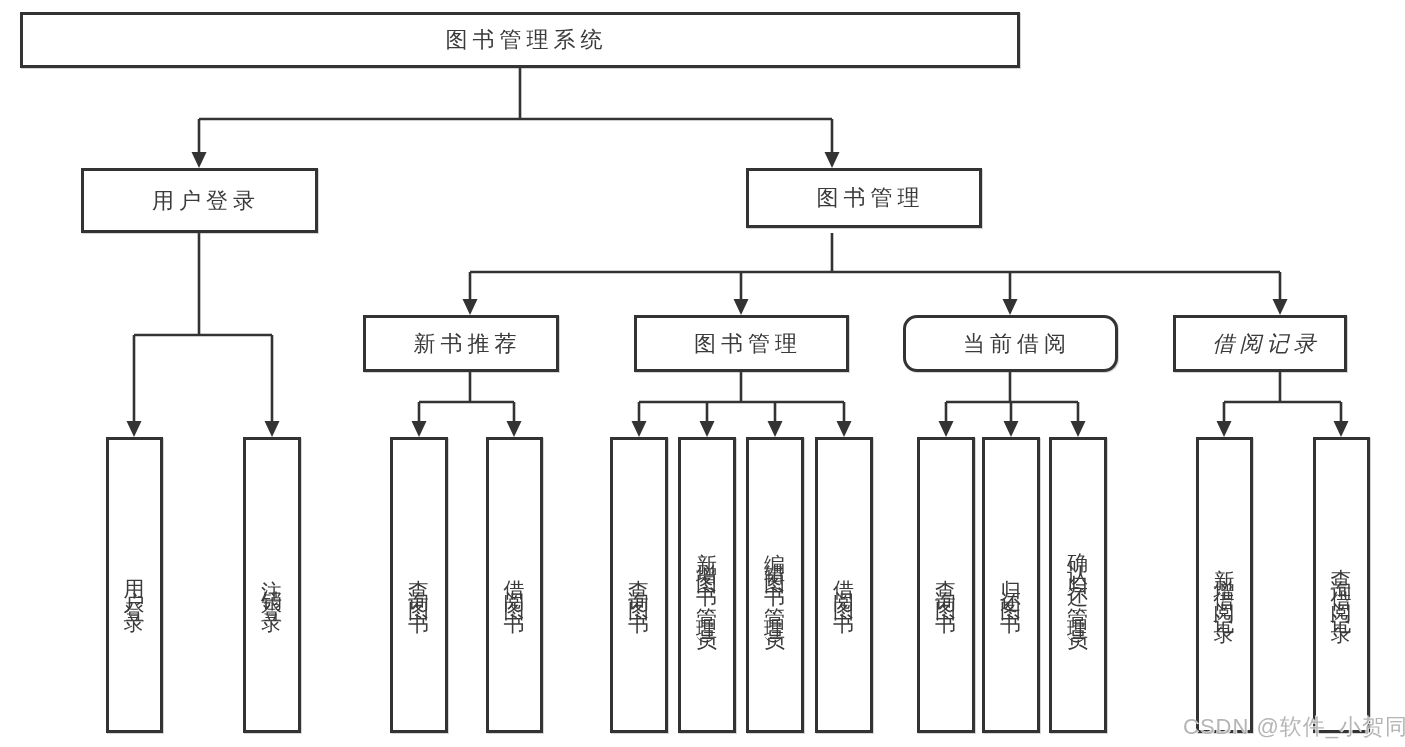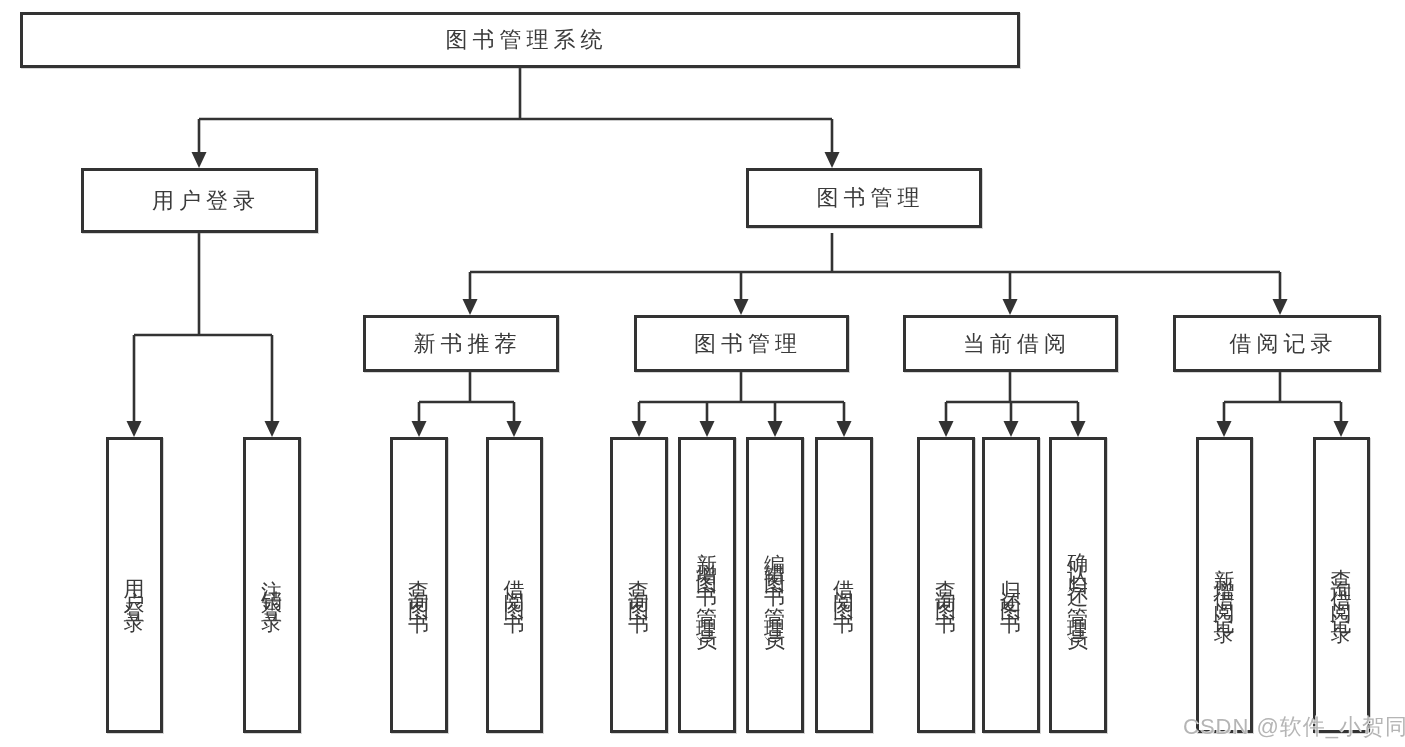--- a/index.html
+++ b/index.html
@@ -112,22 +112,22 @@
     <polygon points="1333.5,421 1348.5,421 1341,437"></polygon>
   </svg>
 
   <div class="node node-h" style="left:20px;top:12px;width:1000px;height:56px;">图书管理系统</div>
 
   <div class="node node-h" style="left:81px;top:168px;width:237px;height:65px;">用户登录</div>
   <div class="node node-h" style="left:746px;top:168px;width:236px;height:60px;">图书管理</div>
 
   <div class="node node-h" style="left:363px;top:315px;width:196px;height:57px;">新书推荐</div>
   <div class="node node-h" style="left:634px;top:315px;width:215px;height:57px;">图书管理</div>
-  <div class="node node-h" style="left:903px;top:315px;width:215px;height:57px;">当前借阅</div>
-  <div class="node node-h" style="left:1173px;top:315px;width:208px;height:57px;">借阅记录</div>
+  <div class="node node-h" style="left:903px;top:315px;width:215px;height:57px;border-radius:14px;">当前借阅</div>
+  <div class="node node-h" style="left:1173px;top:315px;width:174px;height:57px;font-style:italic;">借阅记录</div>
 
   <div class="node node-v" style="left:106px;top:437px;width:57px;height:296px;">
     <span class="vtext">用户登录</span>
   </div>
   <div class="node node-v" style="left:243px;top:437px;width:58px;height:296px;">
     <span class="vtext">注销登录</span>
   </div>
 
   <div class="node node-v" style="left:390px;top:437px;width:58px;height:296px;">
     <span class="vtext">查询图书</span>

